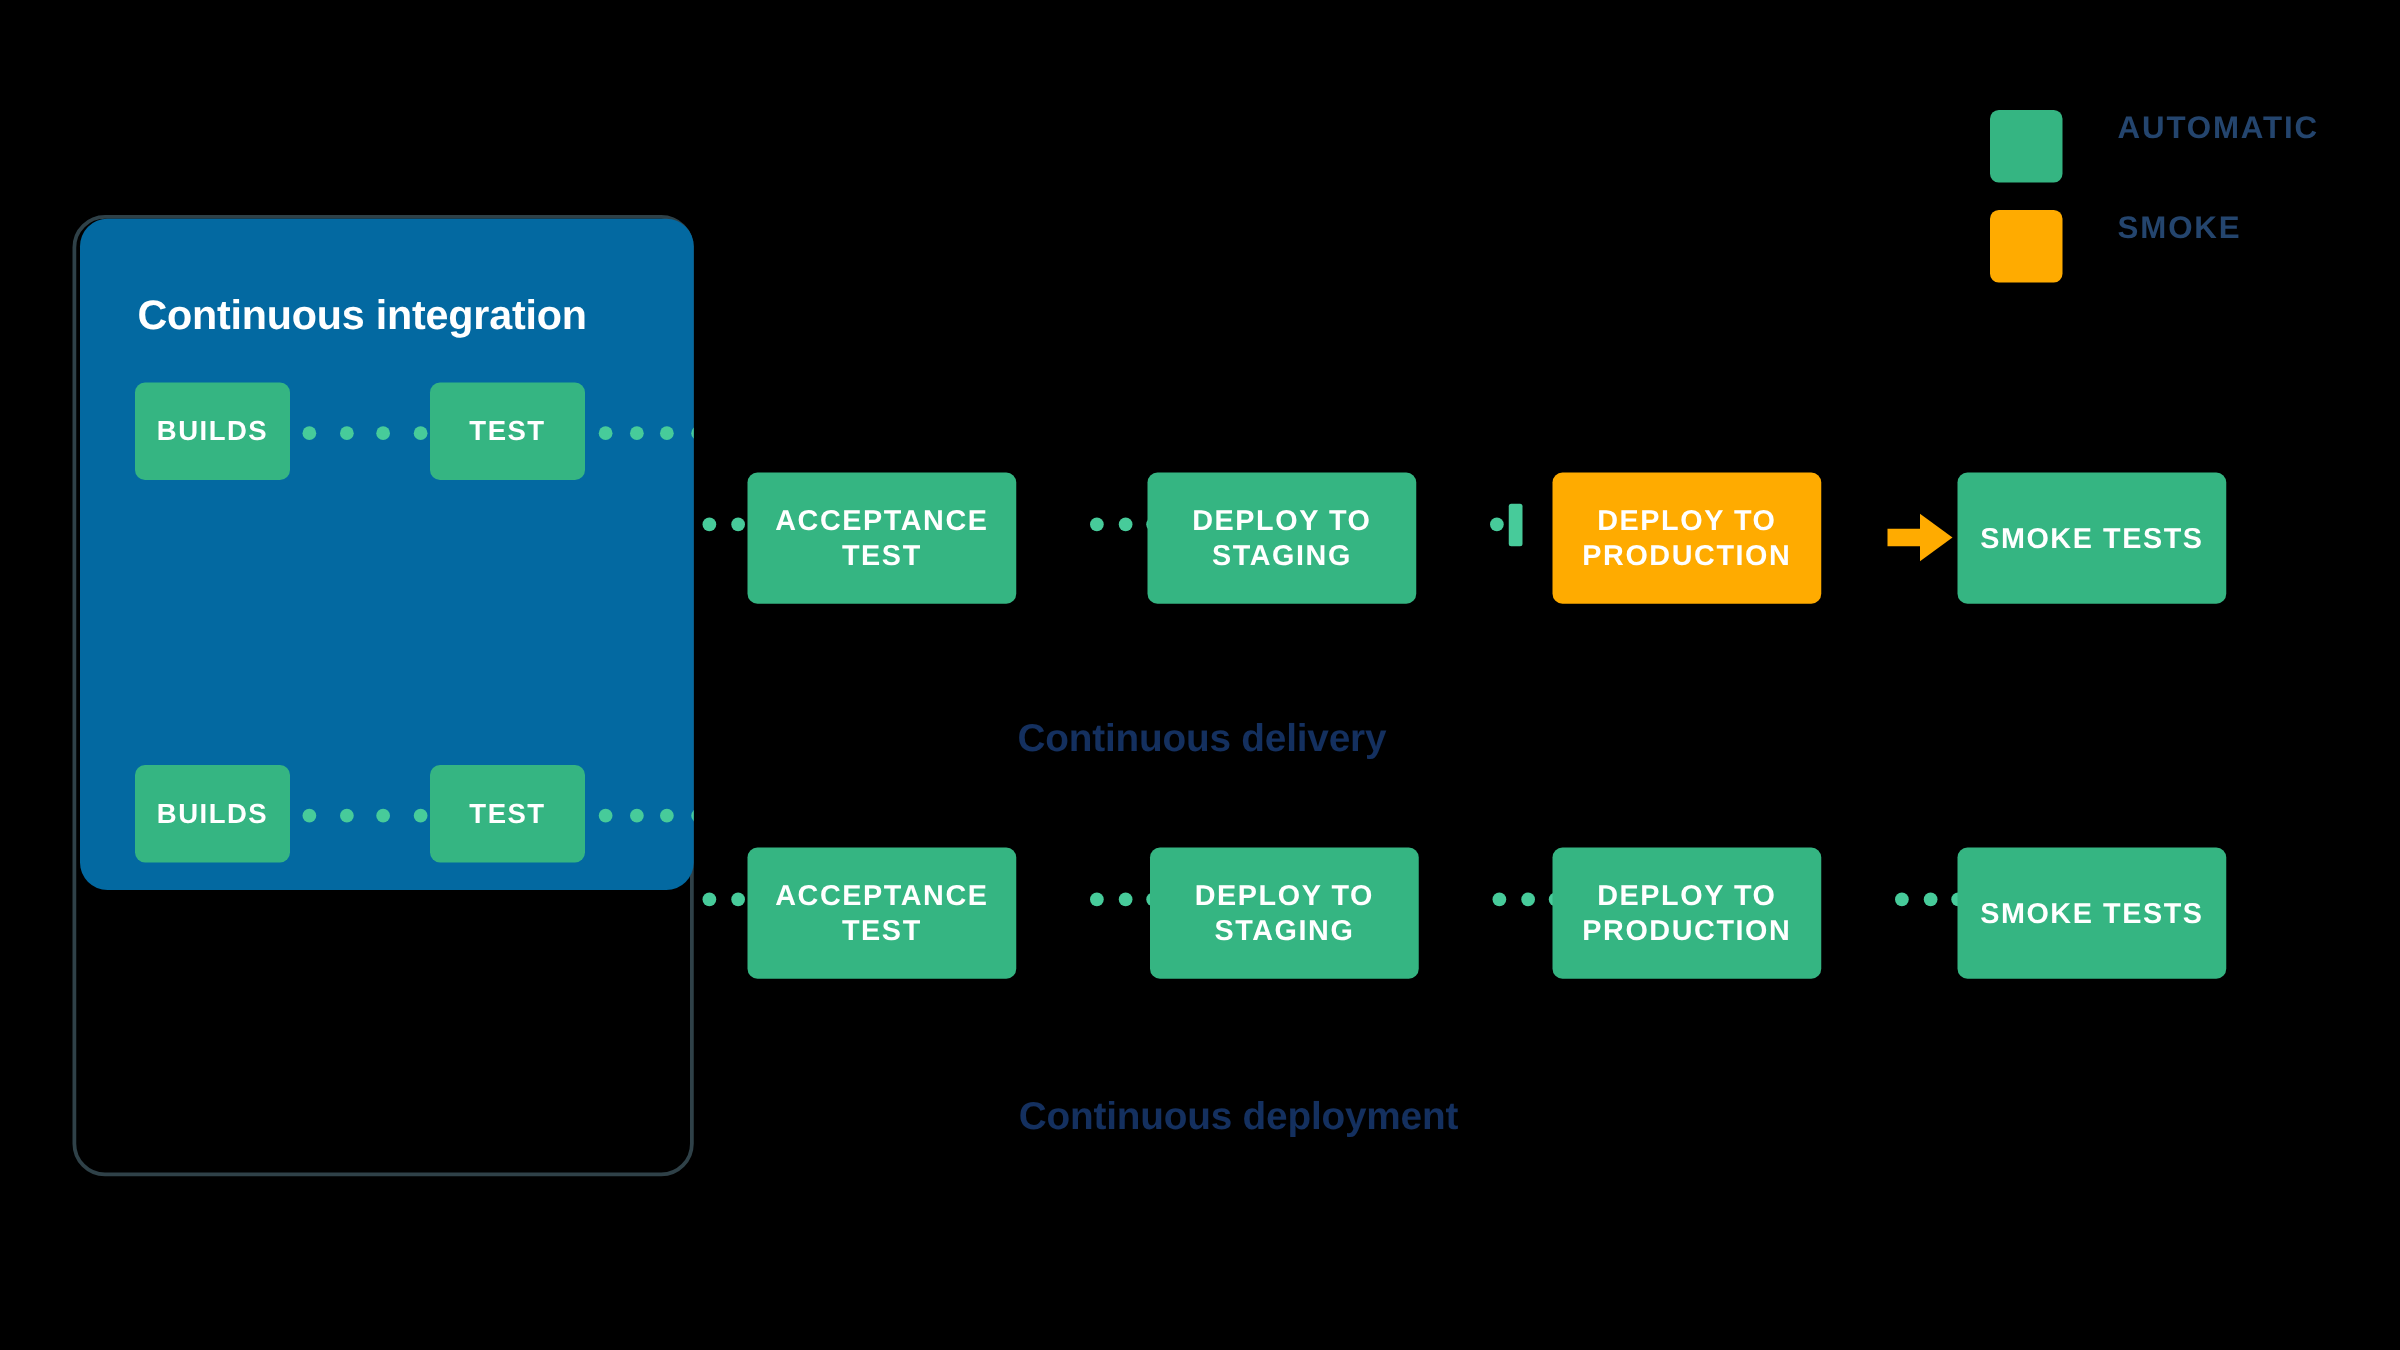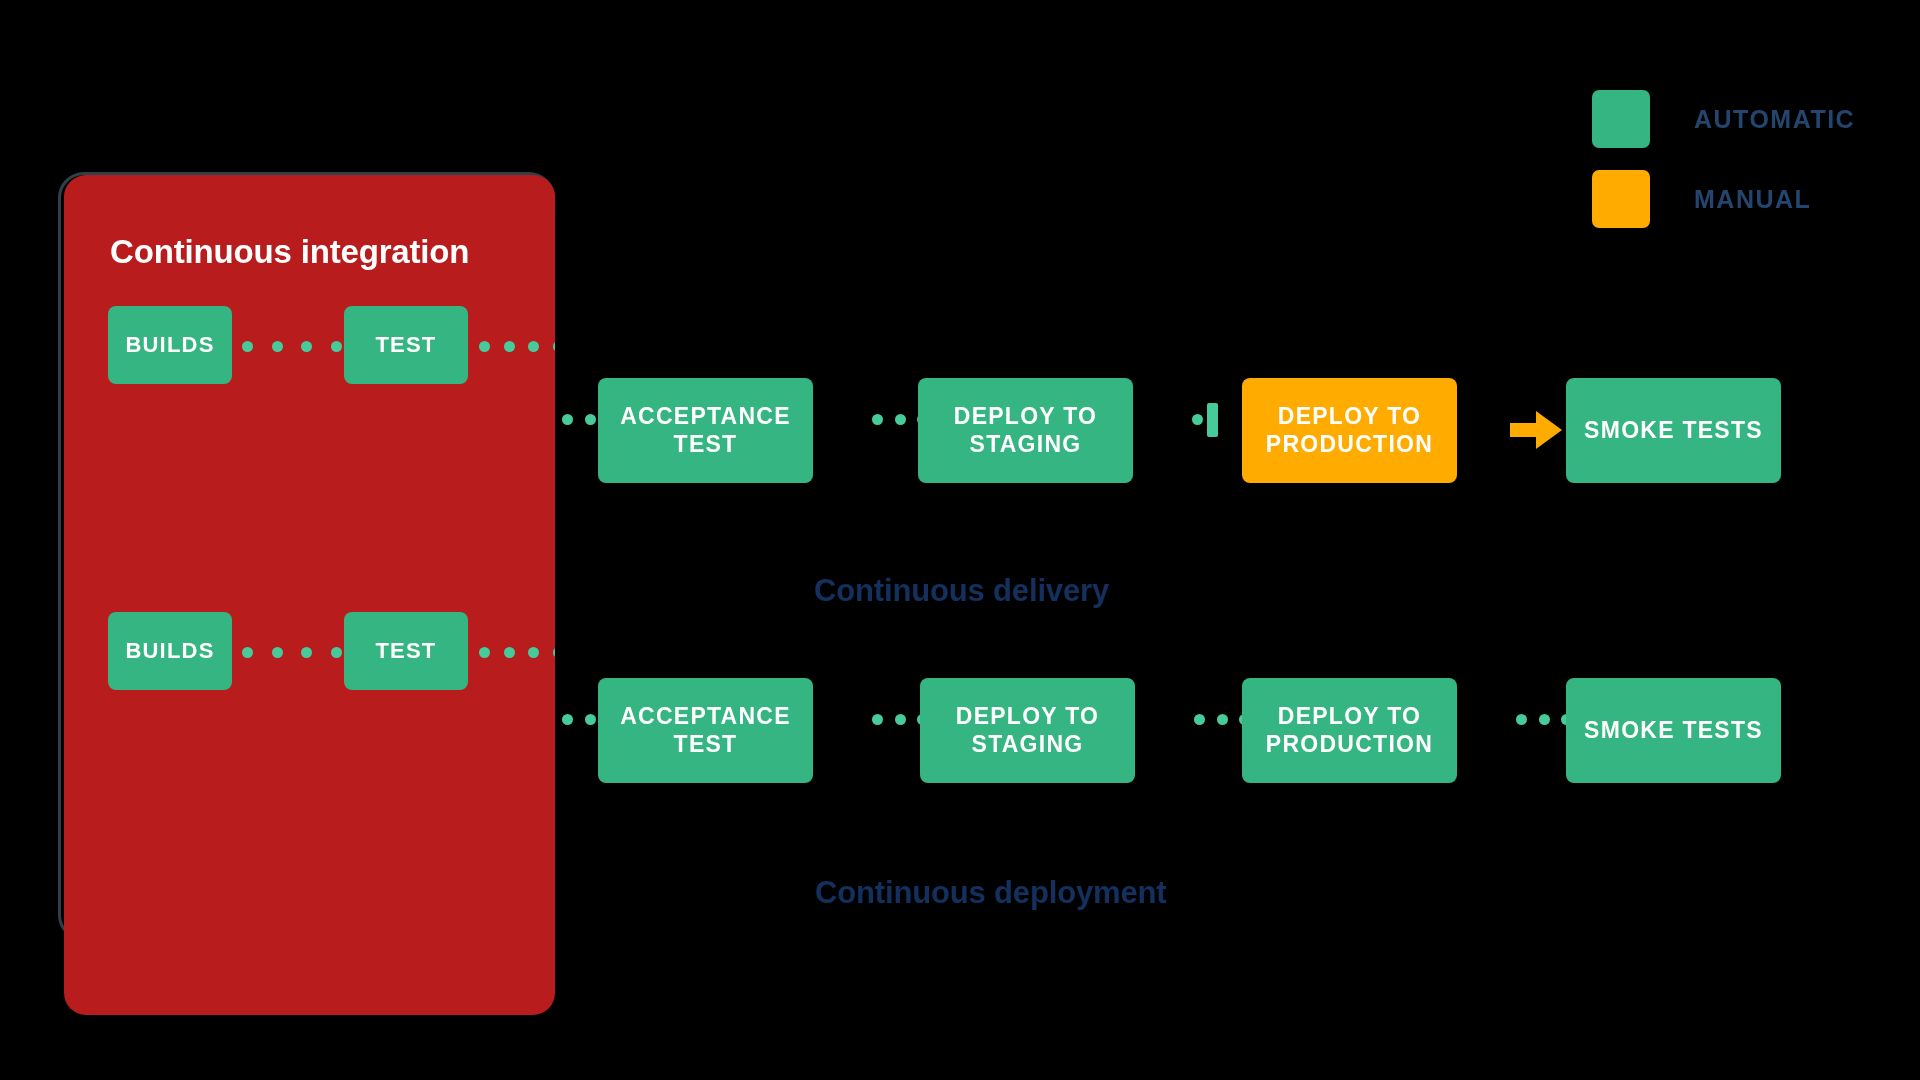--- a/index.html
+++ b/index.html
@@ -25,21 +25,20 @@
 
   
   .legend {
     position: absolute;
     left: 1592px;
     top: 88px;
     width: 320px;
   }
   .legend-row {
     display: flex;
-    align-items: center;
     height: 62px;
     margin-bottom: 18px;
   }
   .legend-swatch {
     width: 58px;
     height: 58px;
     border-radius: 7px;
     flex: 0 0 auto;
   }
   .legend-swatch.automatic { background: #35b582; }
@@ -69,23 +68,23 @@
     border-radius: 26px;
     background: transparent;
     border: 3px solid #2f4148;
     box-sizing: border-box;
   }
   .ci-panel {
     position: absolute;
     left: 6px;
     top: 3px;
     width: 491px;
-    height: 840px;
+    height: 537px;
     border-radius: 22px;
-    background: #b91c1c;
+    background: #0369a1;
     box-sizing: border-box;
     overflow: hidden;
   }
   .ci-title {
     position: absolute;
     left: 46px;
     top: 58px;
     color: #ffffff;
     font-size: 33px;
     font-weight: bold;
@@ -185,21 +184,21 @@
 
 <div id="stage">
 
   <div class="legend">
     <div class="legend-row">
       <span class="legend-swatch automatic"></span>
       <span class="legend-label">AUTOMATIC</span>
     </div>
     <div class="legend-row">
       <span class="legend-swatch manual"></span>
-      <span class="legend-label">MANUAL</span>
+      <span class="legend-label">SMOKE</span>
     </div>
   </div>
 
   <div class="ci-panel-wrap">
     <div class="ci-panel-shadow"></div>
     <div class="ci-panel">
       <div class="ci-title">Continuous integration</div>
 
       <div class="stage-box green small" style="left:44px; top:131px;">
         <span>BUILDS</span>

